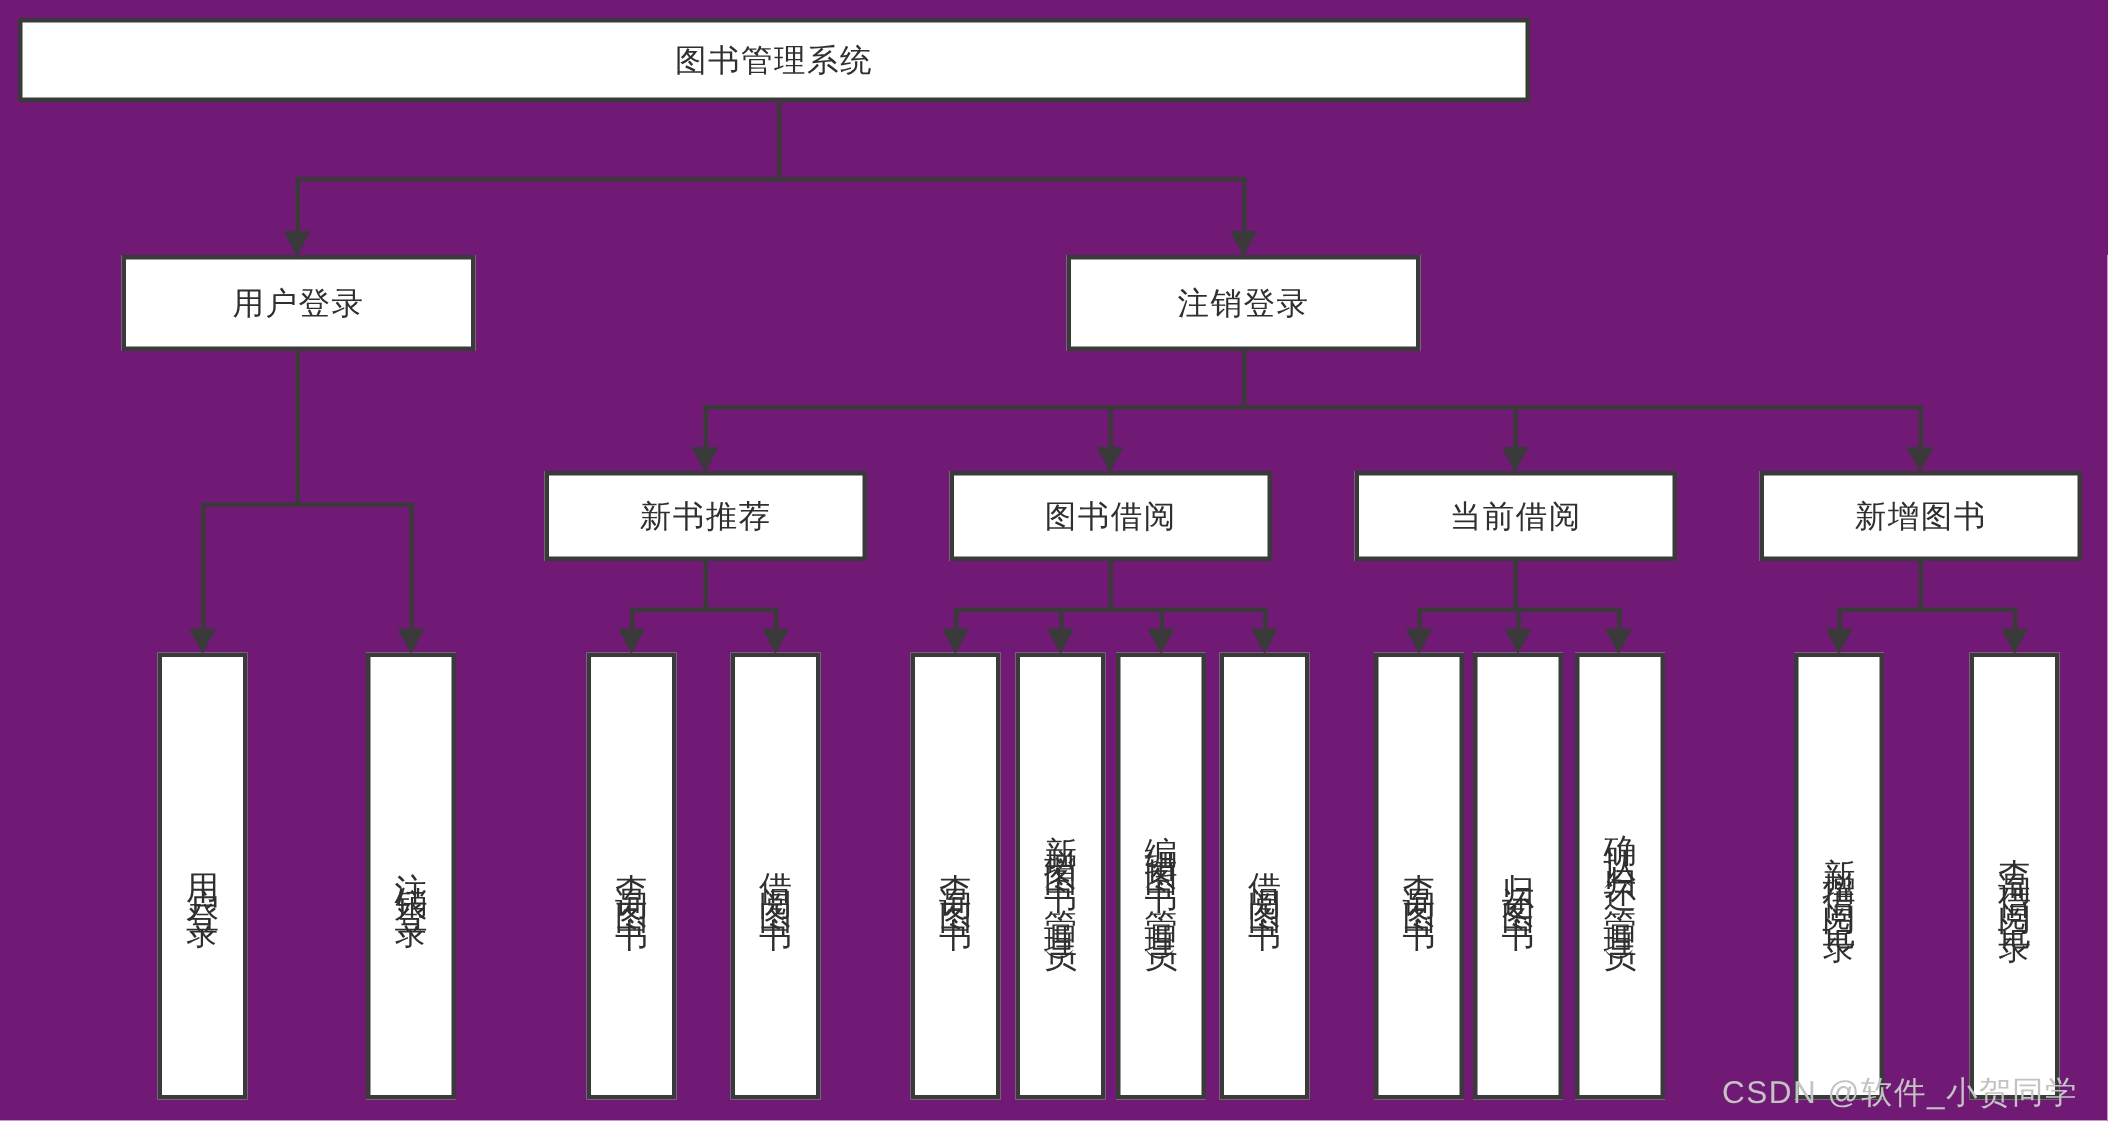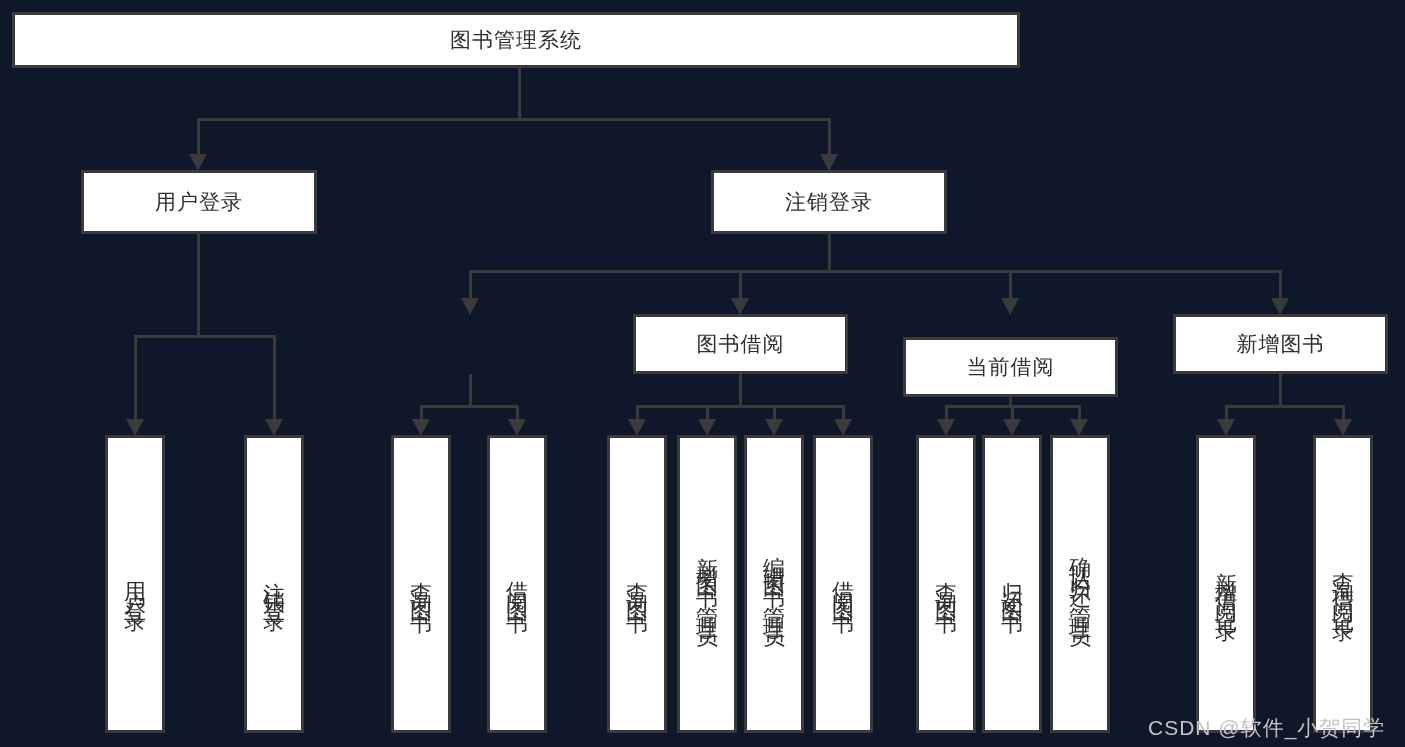--- a/index.html
+++ b/index.html
@@ -1,19 +1,19 @@
 <!DOCTYPE html>
 <html><head>
 <meta charset="utf-8">
 <style>
   html,body{margin:0;padding:0;background:#fff;}
   #stage{
     position:relative;
     width:1405px;height:747px;
-    background:#0f172a;
+    background:#701a75;
     font-family:"Liberation Sans","DejaVu Sans",sans-serif;
     overflow:hidden;
   }
   .box{
     position:absolute;
     box-sizing:border-box;
     border:3px solid #3a3a3a;
     background:#fff;
     display:flex;
     align-items:center;
@@ -82,22 +82,23 @@
   <div class="hline" style="left:469px;top:270px;width:813px;"></div>
   <div class="vline" style="left:469px;top:271px;height:28px;"></div>
   <div class="arrow" style="left:461px;top:298px;"></div>
   <div class="vline" style="left:739px;top:271px;height:28px;"></div>
   <div class="arrow" style="left:731px;top:298px;"></div>
   <div class="vline" style="left:1009px;top:271px;height:28px;"></div>
   <div class="arrow" style="left:1001px;top:298px;"></div>
   <div class="vline" style="left:1279px;top:271px;height:28px;"></div>
   <div class="arrow" style="left:1271px;top:298px;"></div>
 
+  <div class="box" style="left:363px;top:314px;width:215px;height:60px;">新书推荐</div>
   <div class="box" style="left:633px;top:314px;width:215px;height:60px;">图书借阅</div>
-  <div class="box" style="left:903px;top:314px;width:215px;height:60px;margin-top:23px;">当前借阅</div>
+  <div class="box" style="left:903px;top:314px;width:215px;height:60px;">当前借阅</div>
   <div class="box" style="left:1173px;top:314px;width:215px;height:60px;">新增图书</div>
 
   <div class="vline" style="left:469px;top:374px;height:33px;"></div>
   <div class="hline" style="left:420px;top:405px;width:98px;"></div>
   <div class="vline" style="left:420px;top:406px;height:13px;"></div>
   <div class="arrow" style="left:412px;top:419px;"></div>
   <div class="vline" style="left:516px;top:406px;height:13px;"></div>
   <div class="arrow" style="left:508px;top:419px;"></div>
 
   <div class="vline" style="left:739px;top:374px;height:33px;"></div>

